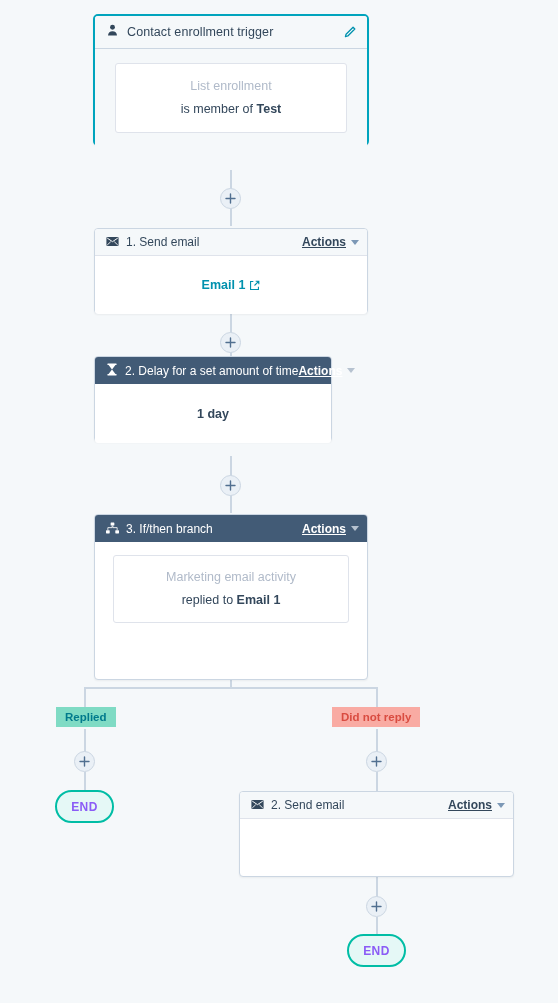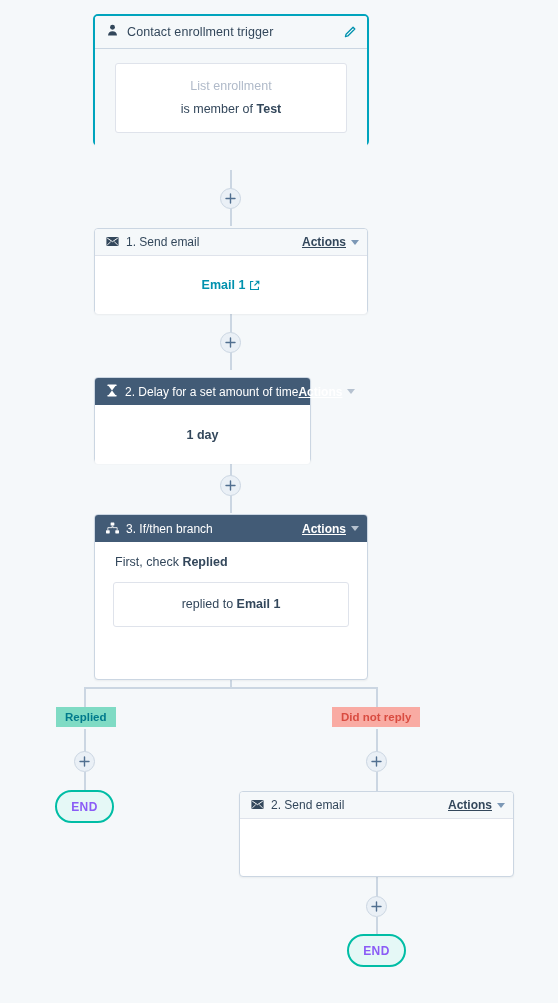--- a/index.html
+++ b/index.html
@@ -319,21 +319,21 @@
       <span class="email-link">
         <span>Email 1</span>
         <svg width="11" height="11" viewBox="0 0 14 14" fill="none" stroke="#0091ae" stroke-width="1.4">
           <path d="M5.5 2H2v10h10V8.5"></path>
           <path d="M8.5 1.5h4v4M12.5 1.5L7 7"></path>
         </svg>
       </span>
     </div>
   </div>
 
-  <div class="card" style="left:94px; top:377px; width:217px; height:86px;">
+  <div class="card" style="left:94px; top:356px; width:238px; height:86px;">
     <div class="card-header-dark dark">
       <span>
         <svg width="12" height="13" viewBox="0 0 12 14" fill="#ffffff">
           <rect x="1" y="0.5" width="10" height="1.6" rx="0.5"></rect>
           <rect x="1" y="11.9" width="10" height="1.6" rx="0.5"></rect>
           <path d="M2.3 2.1h7.4L6 7l3.7 4.9H2.3L6 7z"></path>
         </svg>
       </span>
       <span class="ch-title">2. Delay for a set amount of time</span>
       <span class="actions-wrap">
@@ -356,22 +356,22 @@
           <path d="M6.6 3.4v2.2H2v2.8M7.4 3.4v2.2H12v2.8" stroke="#ffffff" stroke-width="0.9" fill="none"></path>
         </svg>
       </span>
       <span class="ch-title">3. If/then branch</span>
       <span class="actions-wrap">
         <span class="actions-label">Actions</span>
         <span class="caret"></span>
       </span>
     </div>
     <div class="branch-body">
-      <div class="branch-check"><span>First, check </span><b>Replied</b></div>
       <div class="inner-box" style="padding:14px 10px 15px 10px;">
+        <div class="inner-label">Marketing email activity</div>
         <div class="inner-value"><span>replied to </span><b>Email 1</b></div>
       </div>
     </div>
   </div>
 
   <div class="branch-label label-yes" style="left:56px; top:707px;">Replied</div>
   <div class="branch-label label-no" style="left:332px; top:707px;">Did not reply</div>
 
   <div class="end-node" style="left:55px; top:790px; width:59px;">END</div>
 

